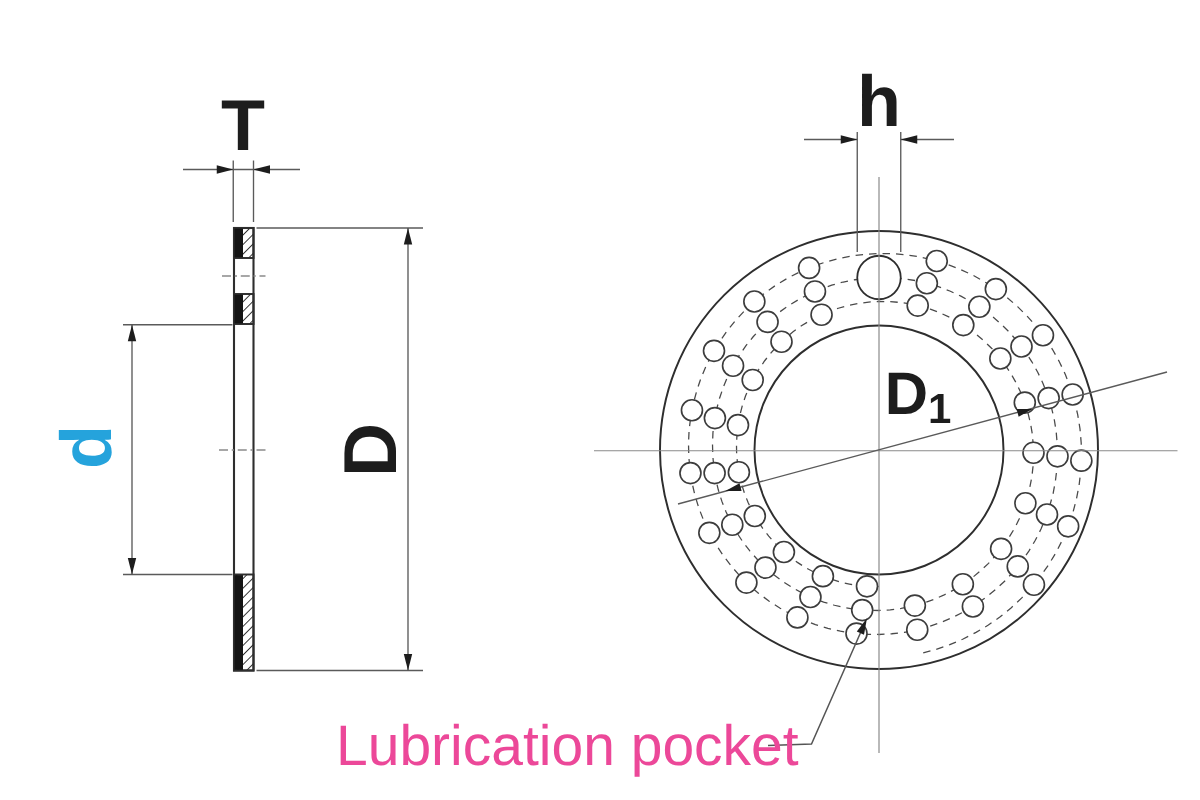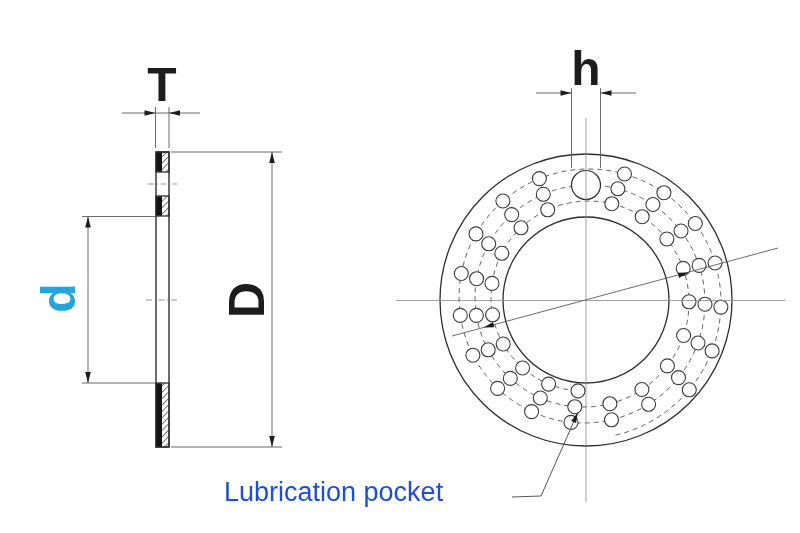--- a/index.html
+++ b/index.html
@@ -13,22 +13,22 @@
     transform:translate(-50%,-50%);white-space:nowrap;
   }
   .dim-label.rot{transform:translate(-50%,-50%) rotate(-90deg);}
   .t-label{left:162px;top:85px;font-size:48px;}
   .d-big-label{left:247px;top:300px;font-size:50px;}
   .d-small-label{left:59px;top:298px;font-size:48px;color:#25A3DC;}
   .h-label{left:586px;top:69px;font-size:48px;}
   .d1-label{left:612px;top:265px;font-size:40px;}
   .d1-label sub{font-size:28px;line-height:1;vertical-align:-6px;font-weight:bold;}
   .annotation{
-    position:absolute;left:224px;top:477px;font-size:27px;font-weight:400;
-    color:#1d4ed8;letter-spacing:0px;white-space:nowrap;
+    position:absolute;left:224px;top:477px;font-size:38px;font-weight:400;
+    color:#ec4899;letter-spacing:0px;white-space:nowrap;
   }
 </style>
 </head>
 <body>
 
 <div class="stage">
 
   <svg width="800" height="533" viewBox="0 0 800 533">
     <defs>
       <pattern id="hatch" width="4.5" height="4.5" patternUnits="userSpaceOnUse" patternTransform="rotate(45)">
@@ -165,14 +165,15 @@
         <polyline points="512,497 541,496 573.6,422" fill="none" stroke="#555" stroke-width="1"></polyline>
         <polygon points="578,412 576.0,423.1 571.2,421.0" fill="#1d1d1d"></polygon>
       </g>
     </g>
   </svg>
 
   <div class="dim-label t-label">T</div>
   <div class="dim-label rot d-big-label">D</div>
   <div class="dim-label rot d-small-label">d</div>
   <div class="dim-label h-label">h</div>
+  <div class="dim-label d1-label"><span>D</span><sub>1</sub></div>
   <div class="annotation">Lubrication pocket</div>
 </div>
 
 </body></html>

